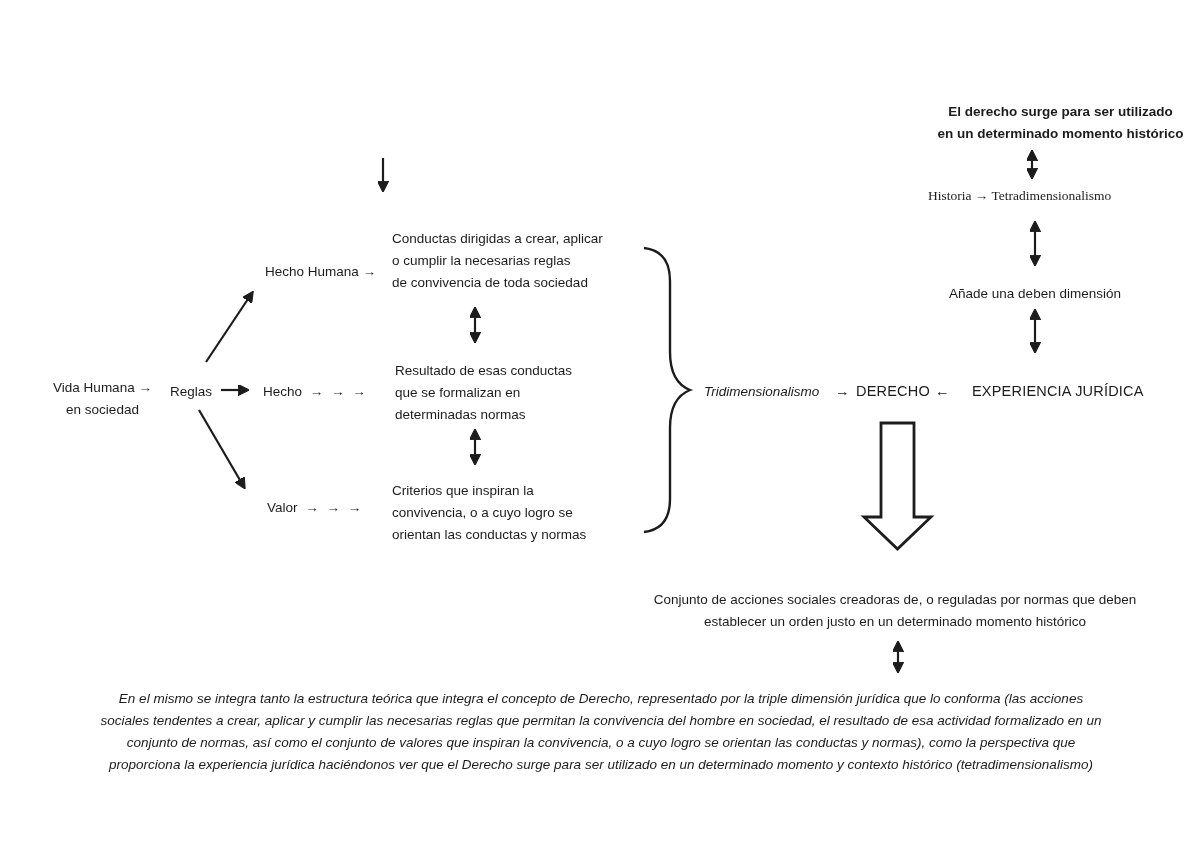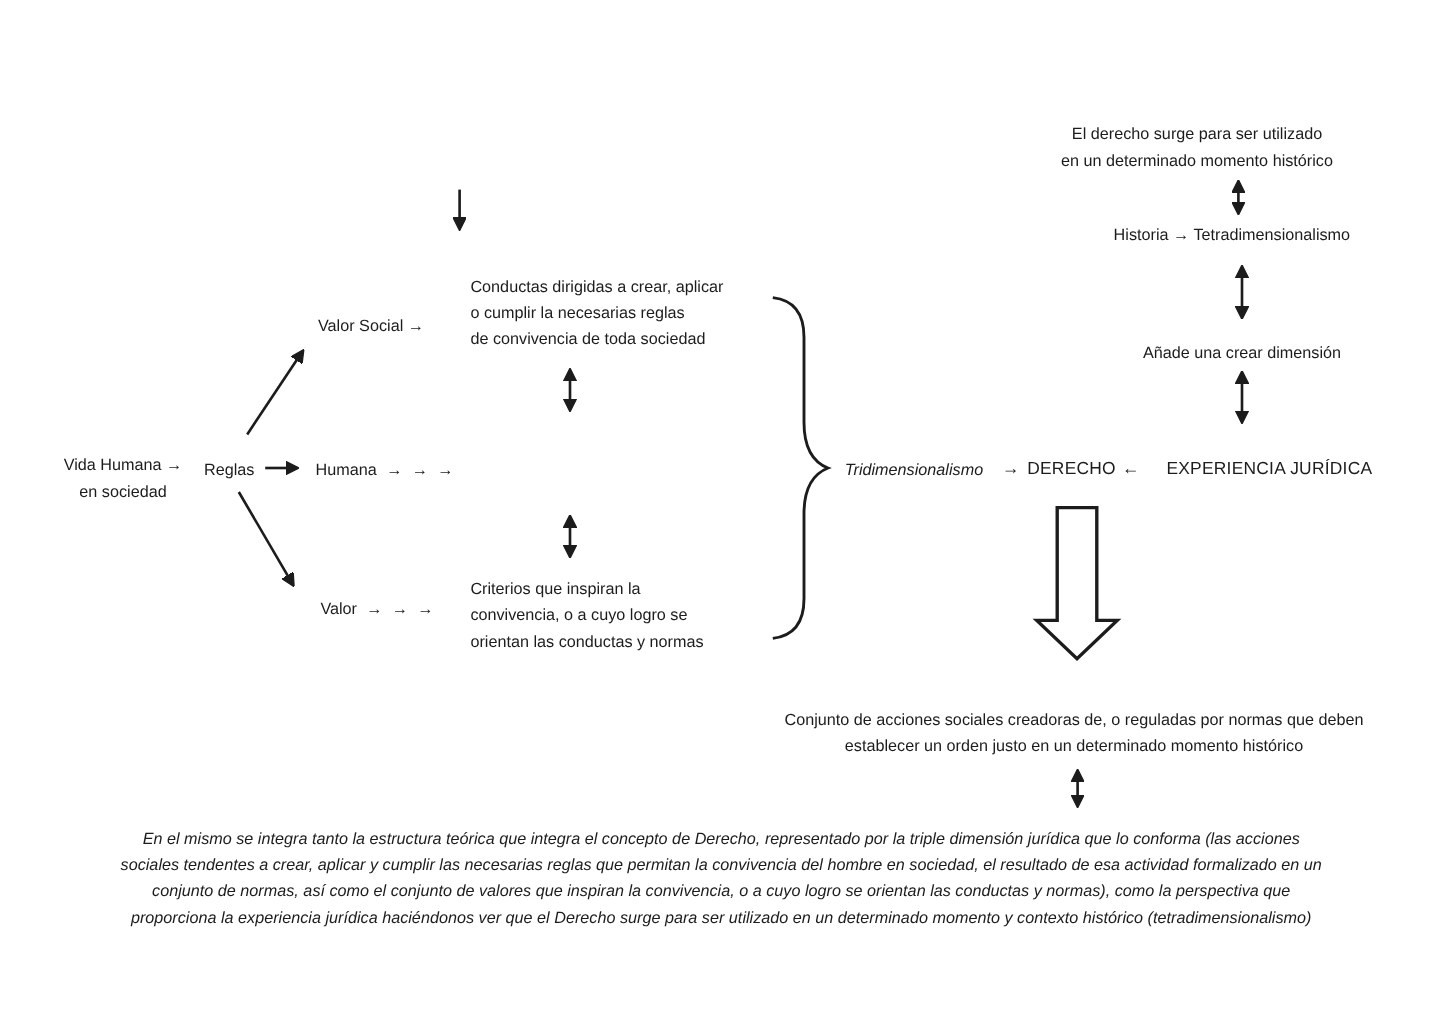--- a/index.html
+++ b/index.html
@@ -43,42 +43,45 @@
     <line x1="221" y1="390" x2="247" y2="390" stroke-width="2.2" marker-end="url(#ah)"></line>
     <line x1="206" y1="362" x2="252" y2="293" stroke-width="2.2" marker-end="url(#ah)"></line>
     <line x1="199" y1="410" x2="244" y2="487" stroke-width="2.2" marker-end="url(#ah)"></line>
 
     <path d="M644 248 Q670 251 670 281 L670 352 Q670 382 690 390 Q670 398 670 428 L670 499 Q670 529 644 532" fill="none" stroke-width="2.4"></path>
 
     <path d="M881 423 H914 V517 H931 L897.5 549 L864 517 H881 Z" fill="#ffffff" stroke-width="2.8" stroke-linejoin="miter"></path>
   </svg>
 
 
-  <div class="abs txt ctr" style="left:860px;top:101px;width:275px;">El derecho surge para ser utilizado
+  <div class="abs txt ctr" style="left:923px;top:101px;width:275px;font-weight:bold;">El derecho surge para ser utilizado
 en un determinado momento histórico</div>
 
-  <div class="abs txt nowrap" style="left:928px;top:185px;">Historia → Tetradimensionalismo</div>
+  <div class="abs txt nowrap" style="left:928px;top:185px;font-family:Liberation Serif, serif;">Historia → Tetradimensionalismo</div>
 
-  <div class="abs txt ctr" style="left:915px;top:283px;width:240px;">Añade una crear dimensión</div>
+  <div class="abs txt ctr" style="left:915px;top:283px;width:240px;">Añade una deben dimensión</div>
 
   <div class="abs txt ctr" style="left:45px;top:377px;width:115px;">Vida Humana →
 en sociedad</div>
 
   <div class="abs txt nowrap" style="left:170px;top:381px;">Reglas</div>
 
-  <div class="abs txt nowrap" style="left:265px;top:261px;">Valor Social →</div>
+  <div class="abs txt nowrap" style="left:265px;top:261px;">Hecho Humana →</div>
 
-  <div class="abs txt nowrap" style="left:263px;top:381px;word-spacing:4px;">Humana → → →</div>
+  <div class="abs txt nowrap" style="left:263px;top:381px;word-spacing:4px;">Hecho → → →</div>
 
   <div class="abs txt nowrap" style="left:267px;top:497px;word-spacing:4px;">Valor → → →</div>
 
   <div class="abs txt" style="left:392px;top:228px;width:235px;">Conductas dirigidas a crear, aplicar
 o cumplir la necesarias reglas
 de convivencia de toda sociedad</div>
 
+  <div class="abs txt" style="left:395px;top:360px;width:235px;">Resultado de esas conductas
+que se formalizan en
+determinadas normas</div>
 
   <div class="abs txt" style="left:392px;top:480px;width:240px;">Criterios que inspiran la
 convivencia, o a cuyo logro se
 orientan las conductas y normas</div>
 
   <div class="abs txt nowrap" style="left:704px;top:381px;font-style:italic;">Tridimensionalismo</div>
   <div class="abs txt big nowrap" style="left:835px;top:380px;">→</div>
   <div class="abs txt big nowrap" style="left:856px;top:380px;">DERECHO</div>
   <div class="abs txt big nowrap" style="left:935px;top:380px;">←</div>
   <div class="abs txt big nowrap" style="left:972px;top:380px;">EXPERIENCIA JURÍDICA</div>

